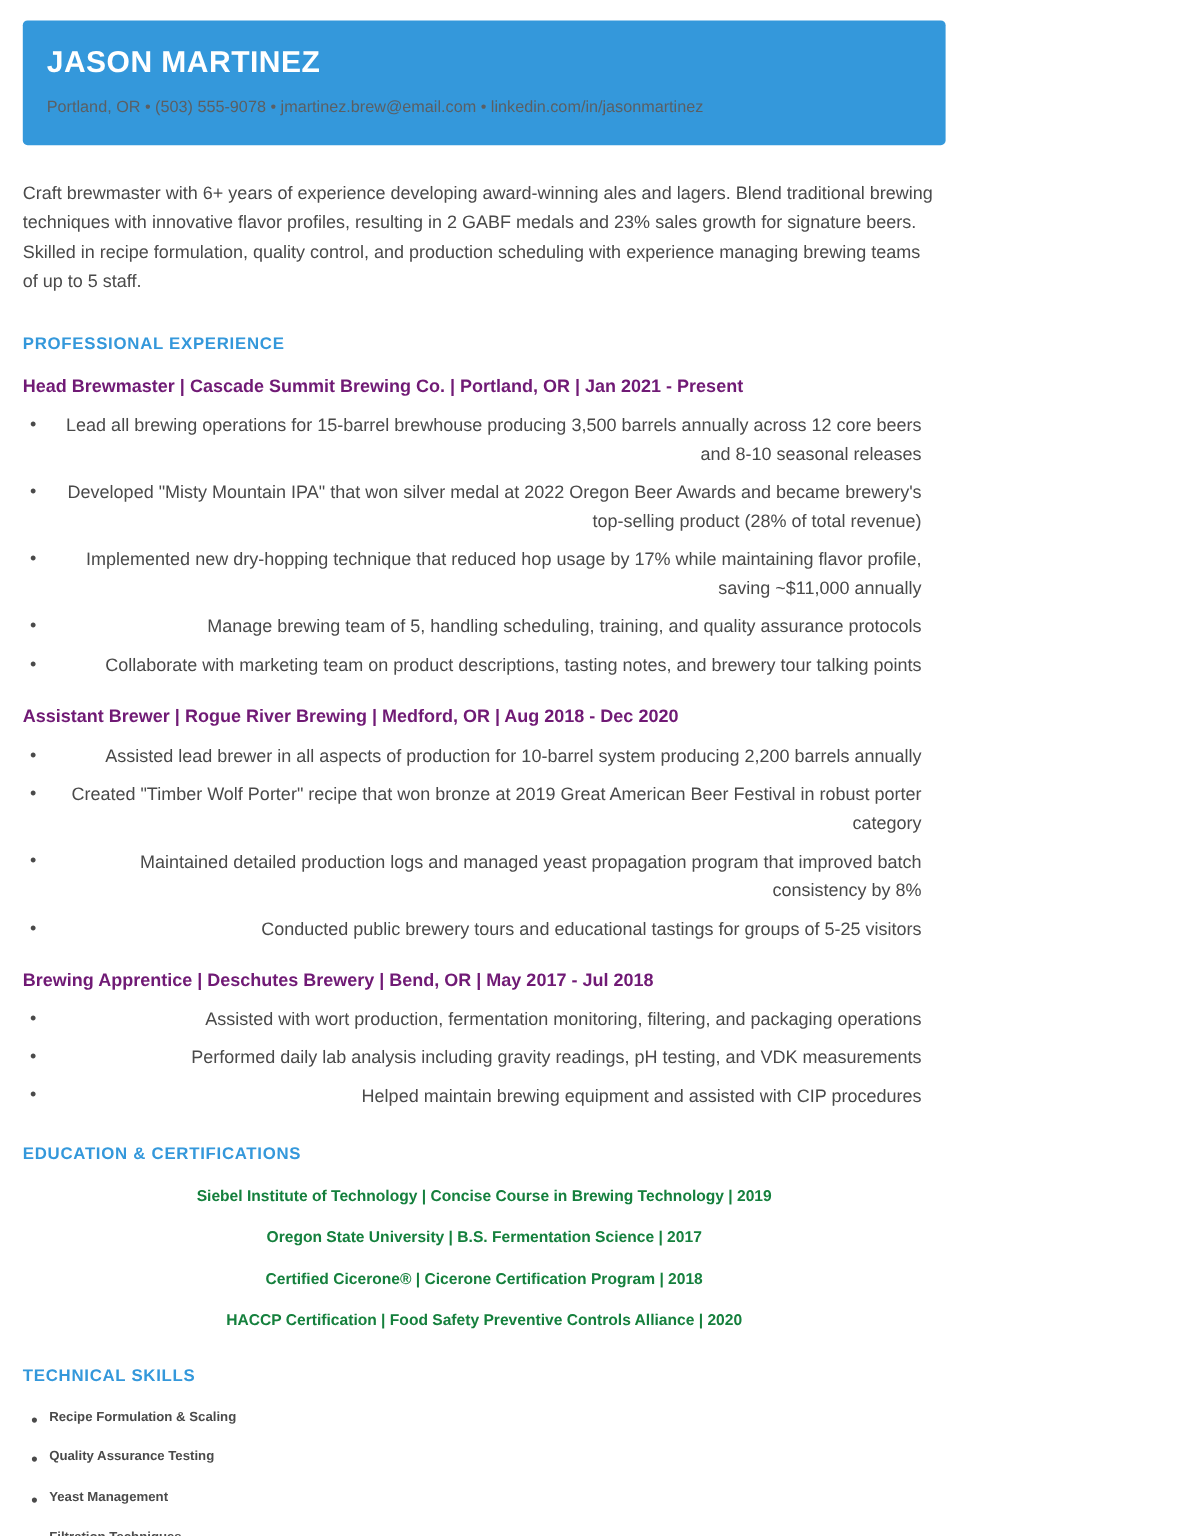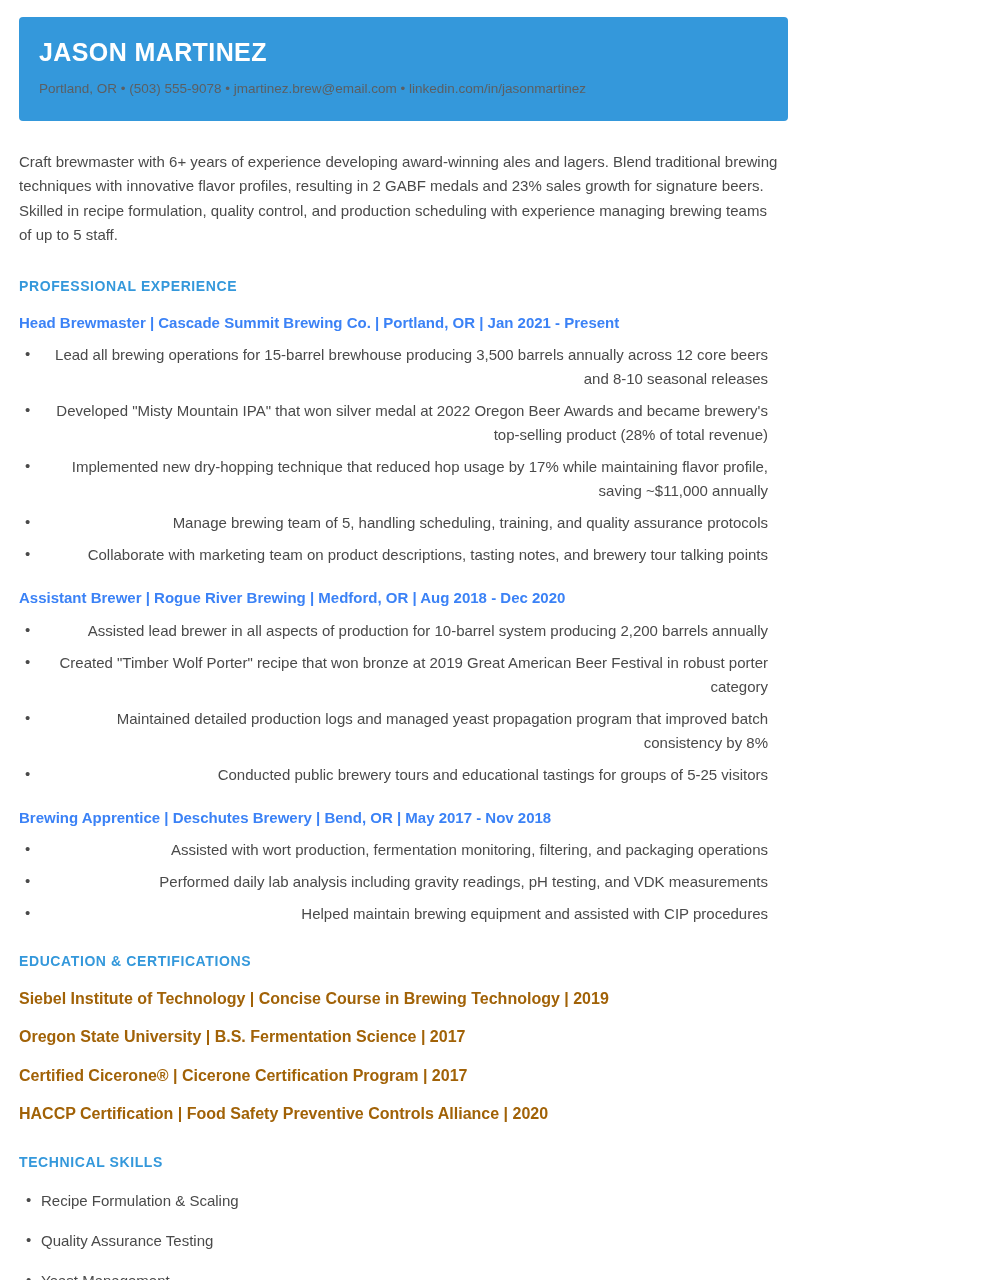--- a/index.html
+++ b/index.html
@@ -62,21 +62,21 @@
     margin: 0 0 18px 0;
     line-height: 1.2;
   }
   .section + .section { margin-top: 26px; }
 
   
   .job { margin-bottom: 4px; }
   .job-heading {
     font-size: 15px;
     font-weight: bold;
-    color: #3b82f6;
+    color: #701a75;
     margin: 0 0 10px 0;
     line-height: 1.35;
   }
   ul.bullets {
     list-style: none;
     margin: 0 0 14px 0;
     padding: 0;
     text-align: right;
   }
   ul.bullets li {
@@ -95,41 +95,43 @@
     left: 6px;
     top: -1px;
     font-size: 15px;
     color: #4a4a4a;
     line-height: 1.6;
   }
 
   
   .edu-list { margin: 0; padding: 0; list-style: none; }
   .edu-item {
-    font-size: 16px;
-    font-weight: bold;
-    color: #a16207;
+    font-size: 13px;
+    font-weight: bold;
+    color: #15803d;
     line-height: 1.35;
     margin-bottom: 17px;
+    text-align: center;
   }
   .edu-item:last-child { margin-bottom: 0; }
 
   
   ul.skills {
     list-style: none;
     margin: 0;
     padding: 0;
   }
   ul.skills li {
     position: relative;
     padding-left: 22px;
-    font-size: 15px;
+    font-size: 11px;
     line-height: 1.6;
     color: #4a4a4a;
     margin-bottom: 16px;
+    font-weight: bold;
   }
   ul.skills li::before {
     content: "\2022";
     position: absolute;
     left: 7px;
     top: -1px;
     font-size: 15px;
     color: #4a4a4a;
     line-height: 1.6;
   }
@@ -172,35 +174,35 @@
         <li>Assisted lead brewer in all aspects of production for 10-barrel system producing 2,200 barrels annually</li>
         <li>Created "Timber Wolf Porter" recipe that won bronze at 2019 Great American Beer Festival in robust porter category</li>
         <li>Maintained detailed production logs and managed yeast propagation program that improved batch consistency by 8%</li>
         <li>Conducted public brewery tours and educational tastings for groups of 5-25 visitors</li>
       </ul>
     </div>
 
     <div class="spacer-exp"></div>
 
     <div class="job">
-      <div class="job-heading">Brewing Apprentice | Deschutes Brewery | Bend, OR | May 2017 - Nov 2018</div>
+      <div class="job-heading">Brewing Apprentice | Deschutes Brewery | Bend, OR | May 2017 - Jul 2018</div>
       <ul class="bullets">
         <li>Assisted with wort production, fermentation monitoring, filtering, and packaging operations</li>
         <li>Performed daily lab analysis including gravity readings, pH testing, and VDK measurements</li>
         <li>Helped maintain brewing equipment and assisted with CIP procedures</li>
       </ul>
     </div>
   </div>
 
   <div class="section edu-block">
     <h2 class="section-heading">EDUCATION &amp; CERTIFICATIONS</h2>
     <ul class="edu-list">
       <li class="edu-item">Siebel Institute of Technology | Concise Course in Brewing Technology | 2019</li>
       <li class="edu-item">Oregon State University | B.S. Fermentation Science | 2017</li>
-      <li class="edu-item">Certified Cicerone® | Cicerone Certification Program | 2017</li>
+      <li class="edu-item">Certified Cicerone® | Cicerone Certification Program | 2018</li>
       <li class="edu-item">HACCP Certification | Food Safety Preventive Controls Alliance | 2020</li>
     </ul>
   </div>
 
   <div class="section skills-block">
     <h2 class="section-heading">TECHNICAL SKILLS</h2>
     <ul class="skills">
       <li>Recipe Formulation &amp; Scaling</li>
       <li>Quality Assurance Testing</li>
       <li>Yeast Management</li>

